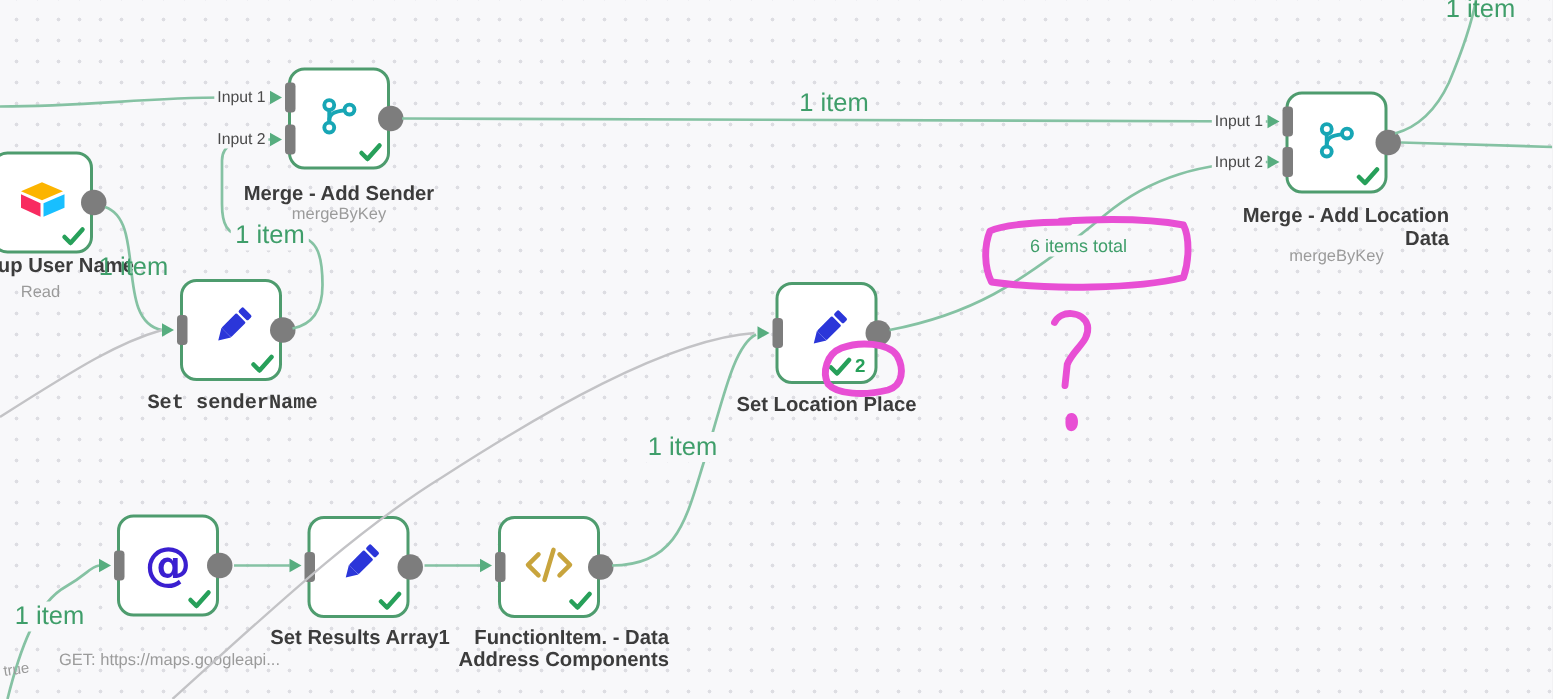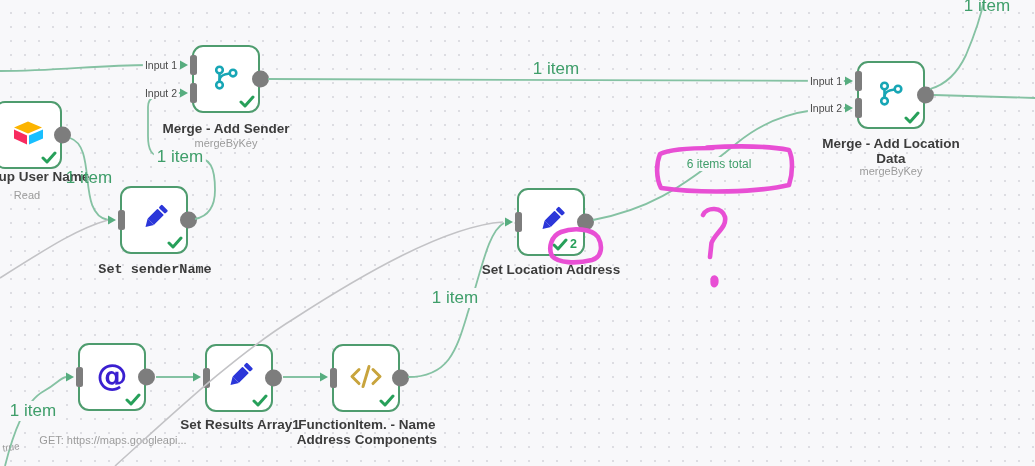--- a/index.html
+++ b/index.html
@@ -16,21 +16,21 @@
   }
   .in-bar{position:absolute;width:7px;height:20px;background:#7d7d7d;border-radius:2.5px;left:-4.5px;}
   .out-dot{position:absolute;width:17px;height:17px;border-radius:50%;background:#7d7d7d;right:-10.5px;top:50%;transform:translateY(-50%);}
   .node-icon{position:absolute;left:50%;top:50%;transform:translate(-50%,-54%);}
   .check{position:absolute;right:3px;bottom:2px;}
   .badge-count{position:absolute;right:6px;bottom:3px;color:#27a05a;font-size:12.5px;font-weight:bold;}
   .node-title{
     position:absolute;z-index:2;font-size:13.5px;font-weight:600;color:#3c3c3c;
     white-space:nowrap;transform:translateX(-50%);text-align:right;
   }
-  .node-title.wrap{white-space:normal;transform:none;text-align:center;line-height:15px;}
+  .node-title.wrap{white-space:normal;transform:none;text-align:right;line-height:15px;}
   .node-sub{
     position:absolute;z-index:2;font-size:11px;color:#9b9b9b;white-space:nowrap;transform:translateX(-50%);
   }
   .flow-label{
     position:absolute;z-index:4;font-size:17px;color:#3f9e6a;
     transform:translate(-50%,-50%);background:#f8f8fa;padding:0 3px;white-space:nowrap;
   }
   .flow-label.nobg{background:transparent;}
   .flow-label.gray{color:#9a9a9a;font-size:10px;transform:translate(-50%,-50%) rotate(-8deg);}
   .port-label{
@@ -130,38 +130,38 @@
         <path d="M11,11 L4,18 L11,25"></path>
         <path d="M25,11 L32,18 L25,25"></path>
         <path d="M21,8 L15,28"></path>
       </g>
     </svg>
     <svg class="check" width="16" height="14" viewBox="0 0 16 14">
       <path d="M2,7 l4,4 l8,-9" stroke="#27a05a" stroke-width="3" fill="none" stroke-linecap="round" stroke-linejoin="round"></path>
     </svg>
     <div class="out-dot"></div>
   </div>
-  <div class="node-title wrap" style="left:288px;top:417px;width:158px;">FunctionItem. - Name Address Components</div>
+  <div class="node-title wrap" style="left:288px;top:417px;width:158px;">FunctionItem. - Data Address Components</div>
 
   <div class="node" style="left:517px;top:188px;">
     <div class="in-bar" style="top:50%;transform:translateY(-50%);"></div>
     <svg class="node-icon" width="36" height="36" viewBox="0 0 36 36">
       <g transform="rotate(45 18 18)" fill="#2b36d9">
         <rect x="13.5" y="2.5" width="9" height="4.5" rx="1.2"></rect>
         <rect x="13.5" y="8.5" width="9" height="14" rx="0.8"></rect>
         <path d="M13.5,22.5 h9 L18,30 Z"></path>
       </g>
     </svg>
     <svg class="check" style="right:15px;" width="16" height="14" viewBox="0 0 16 14">
       <path d="M2,7 l4,4 l8,-9" stroke="#27a05a" stroke-width="3" fill="none" stroke-linecap="round" stroke-linejoin="round"></path>
     </svg>
     <span class="badge-count">2</span>
     <div class="out-dot"></div>
   </div>
-  <div class="node-title" style="left:551px;top:262px;">Set Location Address</div>
+  <div class="node-title" style="left:551px;top:262px;">Set Location Place</div>
 
   <div class="node" style="left:857px;top:61px;">
     <div class="in-bar" style="top:8px;"></div>
     <div class="in-bar" style="top:35px;"></div>
     <svg class="node-icon" width="36" height="36" viewBox="0 0 36 36">
       <path d="M11.5,13.5 L11.5,22.5" stroke="#17a6b5" stroke-width="2.6" fill="none"></path>
       <path d="M11.5,21 C11.5,16 15.5,14.6 21.5,14" stroke="#17a6b5" stroke-width="2.6" fill="none"></path>
       <circle cx="11.5" cy="10.5" r="3.3" fill="#fff" stroke="#17a6b5" stroke-width="2.6"></circle>
       <circle cx="11.5" cy="25.5" r="3.3" fill="#fff" stroke="#17a6b5" stroke-width="2.6"></circle>
       <circle cx="25" cy="13.5" r="3.3" fill="#fff" stroke="#17a6b5" stroke-width="2.6"></circle>

